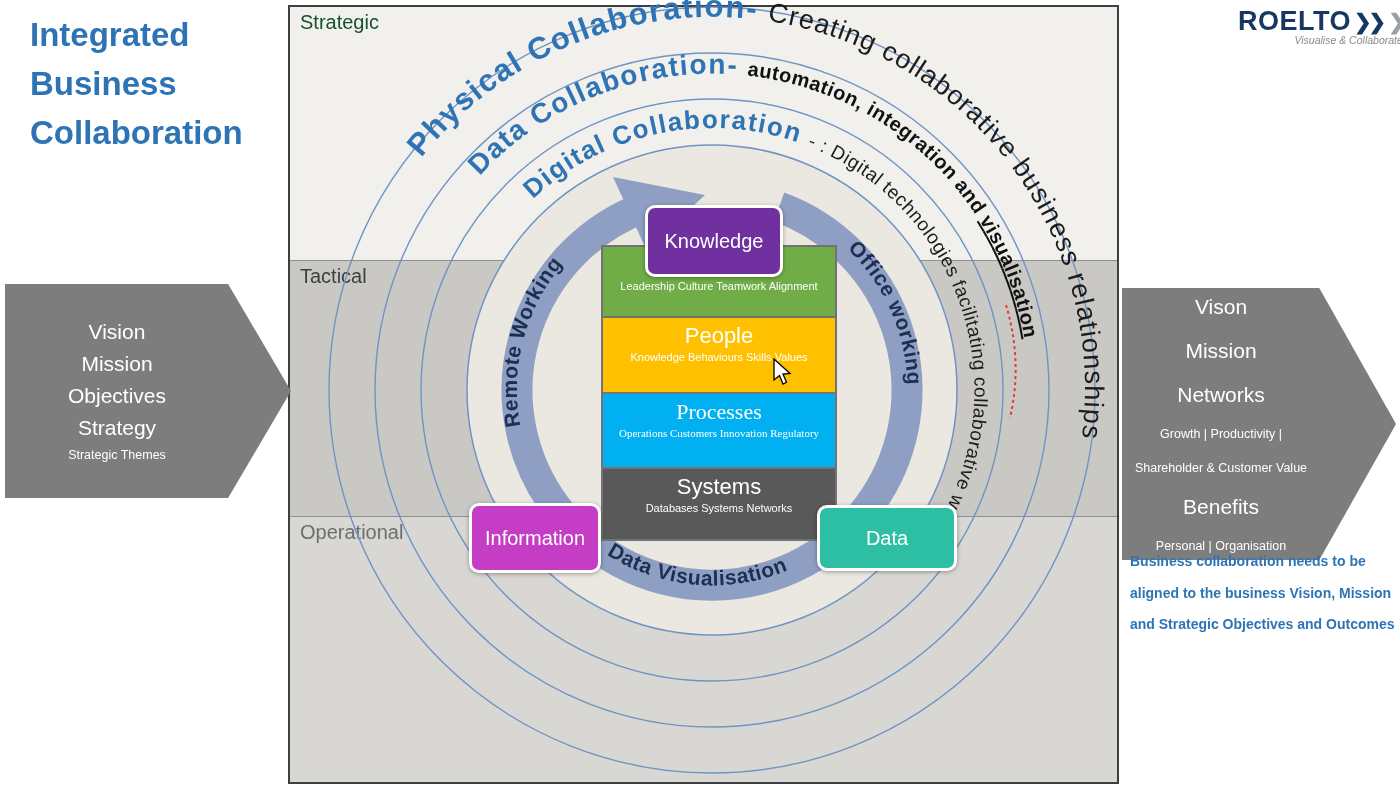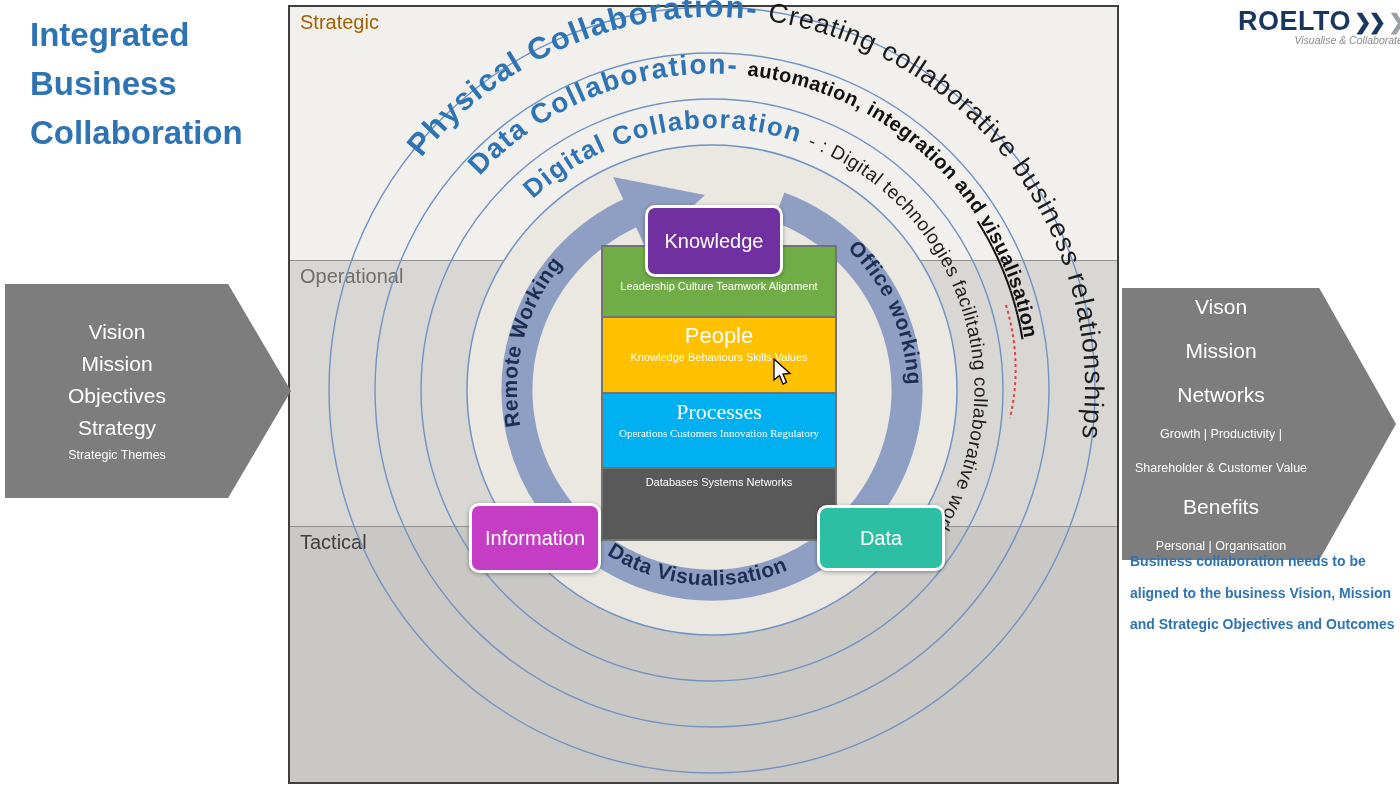--- a/index.html
+++ b/index.html
@@ -18,21 +18,21 @@
   .chev-light { color:#9aa0a6; margin-left:2px; }
   .logo-tagline { font-size:10.5px; font-style:italic; color:#8a8a8a; margin-top:-3px; }
 
   
   .diagram { position:absolute; left:288px; top:5px; width:831px; height:779px; border:2px solid #3f3f3f; z-index:1; display:flex; flex-direction:column; }
   .band { position:relative; width:100%; }
   .band-strategic   { height:253px; background:#f1f0ed; }
   .band-operational { height:266px; background:#d9d7d3; border-top:1px solid #8f8f8f; }
   .band-tactical    { flex:1;       background:#cac8c4; border-top:1px solid #8f8f8f; }
   .band-label { position:absolute; left:10px; top:4px; font-size:20px; }
-  .lbl-strategic { color:#a16207; }
+  .lbl-strategic { color:#14532d; }
   .lbl-operational { color:#6e6e6e; }
   .lbl-tactical { color:#3f3f3f; }
 
   
   .overlay { position:absolute; left:0; top:0; z-index:3; pointer-events:none; }
   .ct-blue-a { font-size:31px; font-weight:bold; fill:#2e74b5; letter-spacing:1.5px; }
   .ct-blue-b { font-size:28px; font-weight:bold; fill:#2e74b5; letter-spacing:1.5px; }
   .ct-blue-c { font-size:26px; font-weight:bold; fill:#2e74b5; letter-spacing:1.5px; }
   .ct-black-xl  { font-size:27px; fill:#1c1c1c; letter-spacing:1px; }
   .ct-black-bold{ font-size:20px; font-weight:bold; fill:#111; letter-spacing:0.5px; }
@@ -47,21 +47,21 @@
   .box-organisation { height:69px; background:#70ad47; }
   .box-people       { height:74px; background:#ffc000; }
   .box-processes    { height:73px; background:#00b0f0;font-family:Liberation Serif, serif; }
   .box-systems      { height:70px; background:#595959; }
   .box-title { font-size:22px; line-height:26px; }
   .box-sub   { font-size:11px; line-height:13.5px; margin-top:2px; padding:0 6px; }
 
   .pill { position:absolute; z-index:5; display:flex; align-items:center; justify-content:center; color:#fff; border:3px solid #fff; border-radius:10px; box-shadow:0 1px 4px rgba(0,0,0,0.35);margin-top:33px; }
   .pill-knowledge   { left:645px; top:172px; width:138px; height:72px; background:#7030a0; font-size:20px; }
   .pill-information { left:469px; top:470px; width:132px; height:70px; background:#c53dc5; font-size:20px;justify-content:center; }
-  .pill-data        { left:817px; top:472px; width:128px; height:66px; background:#2dbfa4; font-size:20px; }
+  .pill-data        { left:817px; top:472px; width:140px; height:66px; background:#2dbfa4; font-size:20px; }
 
   
   .side-arrow { position:absolute; background:#7d7d7d; color:#fff; display:flex; flex-direction:column; align-items:center; justify-content:center; z-index:2; text-align:center; }
   .arrow-left  { left:5px;    top:284px; width:286px; height:214px; clip-path:polygon(0 0,78% 0,100% 50%,78% 100%,0 100%); padding-right:62px; gap:6px; }
   .arrow-right { left:1122px; top:288px; width:274px; height:272px; clip-path:polygon(0 0,72% 0,100% 50%,72% 100%,0 100%); padding-right:76px; gap:18px; }
   .arrow-line { font-size:21px; line-height:26px; }
   .arrow-sub  { font-size:12.5px; line-height:16px; }
 
   
   .note { position:absolute; left:1130px; top:546px; width:266px; z-index:2; color:#2e74b5; font-weight:bold; font-size:14px; line-height:31.5px; }
@@ -86,25 +86,25 @@
       <span class="chev chev-dark">❯❯</span>
       <span class="chev chev-light">❯</span>
     </div>
     <div class="logo-tagline">Visualise &amp; Collaborate</div>
   </div>
 
   <div class="diagram">
     <div class="band band-strategic">
       <span class="band-label lbl-strategic">Strategic</span>
     </div>
+    <div class="band band-tactical">
+      <span class="band-label lbl-tactical">Tactical</span>
+    </div>
     <div class="band band-operational">
       <span class="band-label lbl-operational">Operational</span>
-    </div>
-    <div class="band band-tactical">
-      <span class="band-label lbl-tactical">Tactical</span>
     </div>
   </div>
 
   <svg class="overlay" width="1400" height="787" viewBox="0 0 1400 787">
     <defs>
       <path id="arcA" d="M 419 161 A 372 372 0 1 1 975 653"></path>
       <path id="arcB" d="M 477 179 A 316 316 0 0 1 986 548"></path>
       <path id="arcC" d="M 530 202 A 262 262 0 1 1 622 636"></path>
       <path id="arcRW" d="M 529 457 A 195 195 0 0 1 614 221"></path>
       <path id="arcOW" d="M 824 230 A 195 195 0 0 1 881 488"></path>
@@ -143,20 +143,21 @@
     </div>
     <div class="stack-box box-people">
       <div class="box-title">People</div>
       <div class="box-sub">Knowledge Behaviours Skills Values</div>
     </div>
     <div class="stack-box box-processes">
       <div class="box-title">Processes</div>
       <div class="box-sub">Operations Customers Innovation Regulatory</div>
     </div>
     <div class="stack-box box-systems">
+      <div class="box-title">Systems</div>
       <div class="box-sub">Databases Systems Networks</div>
     </div>
   </div>
 
   <div class="pill pill-knowledge">
     <span>Knowledge</span>
   </div>
   <div class="pill pill-information">
     <span>Information</span>
   </div>

